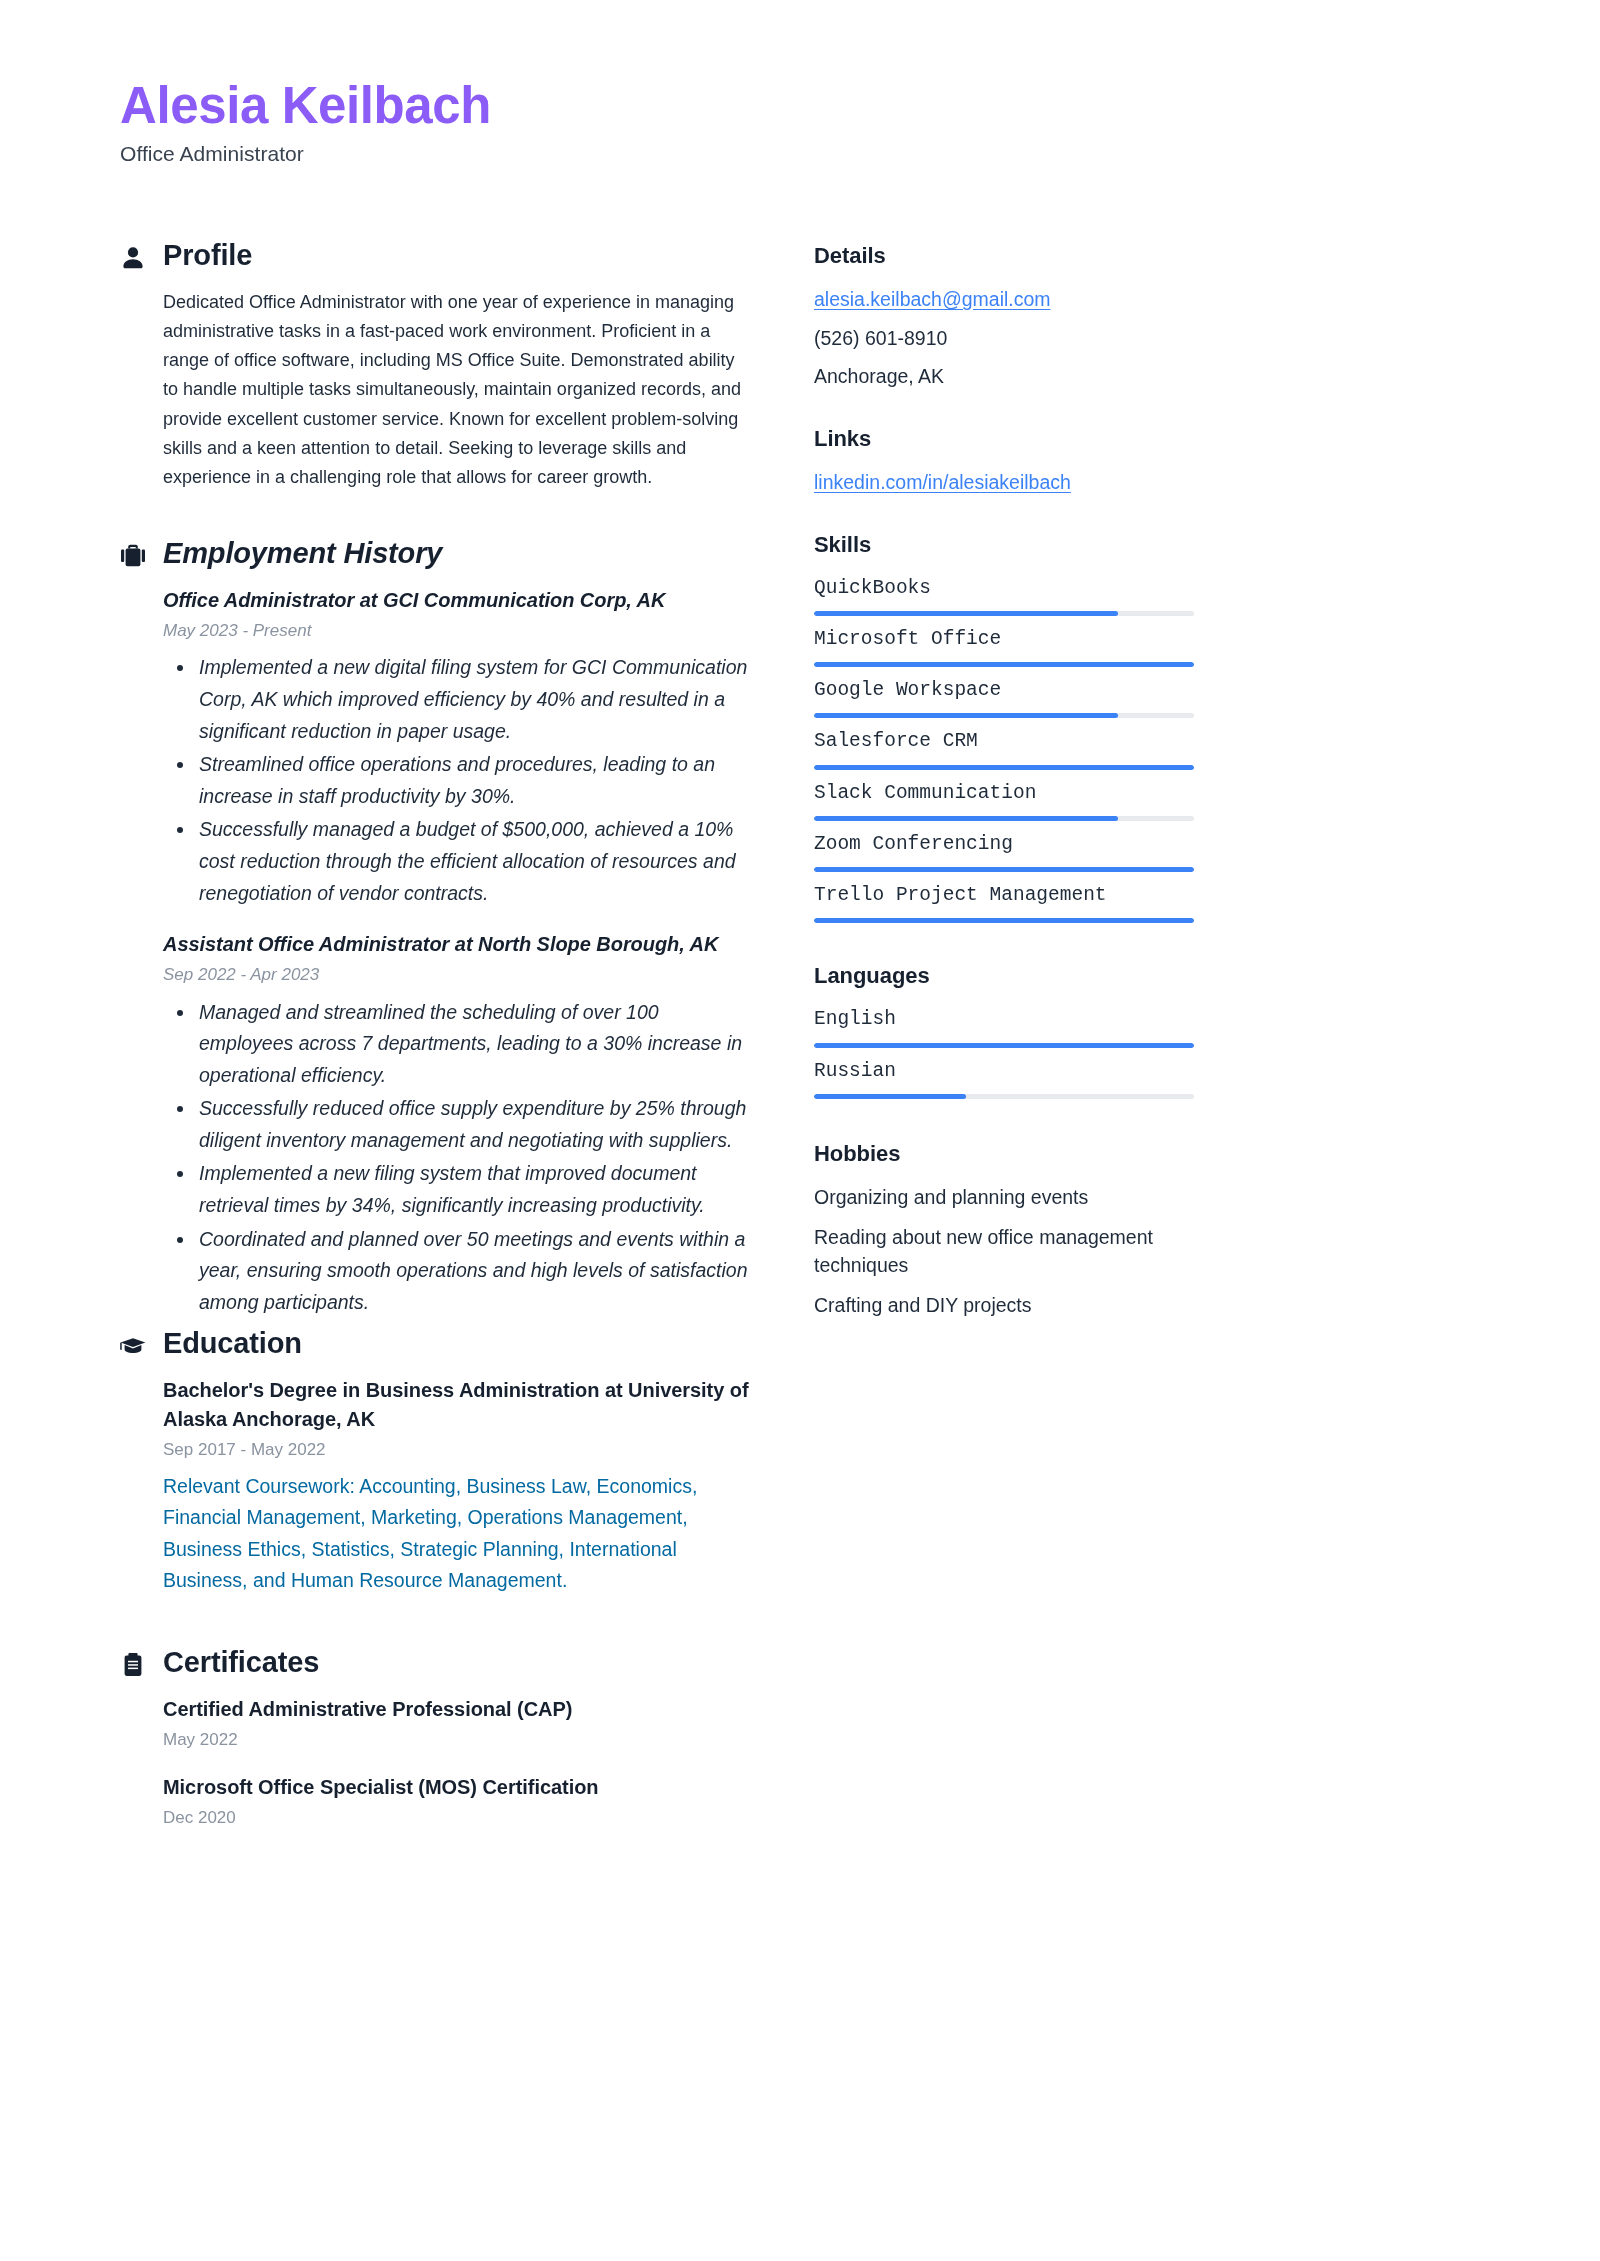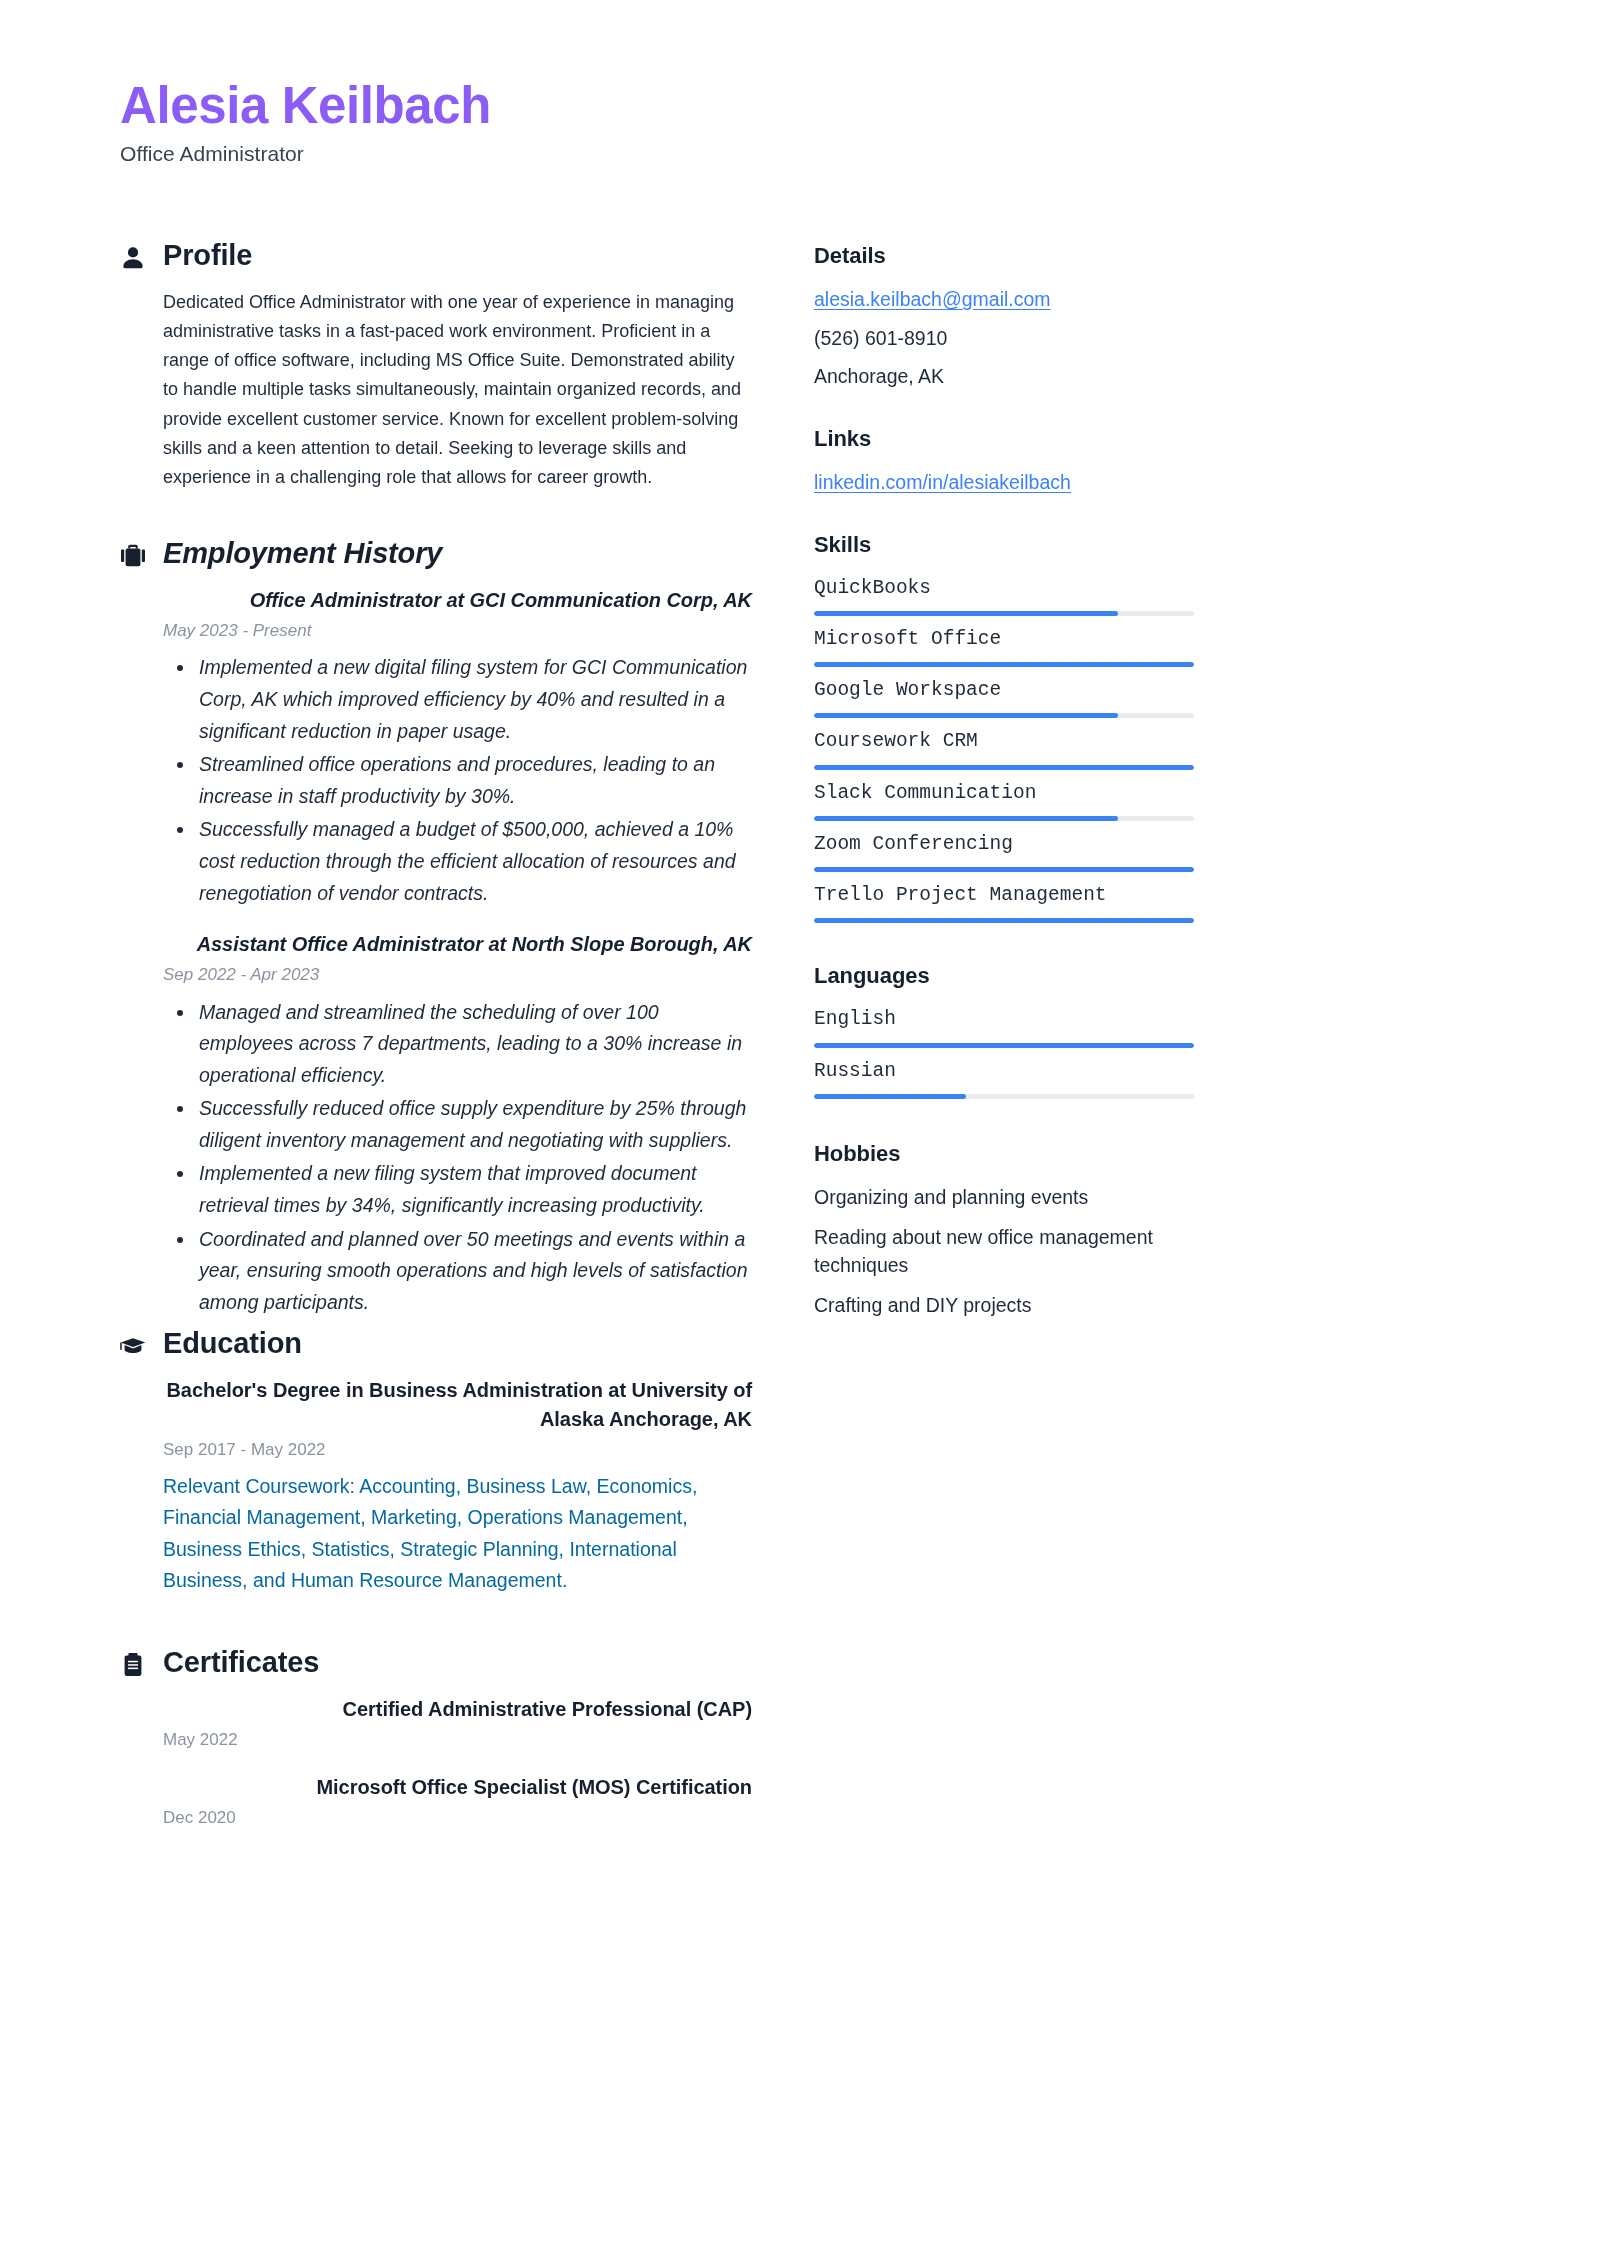--- a/index.html
+++ b/index.html
@@ -82,21 +82,20 @@
 
   
   .entry { margin-bottom: 7px; }
   .entry + .entry { margin-top: 21px; }
   .entry-title {
     font-size: 20px;
     font-weight: 700;
     color: #16202f;
     line-height: 1.45;
     letter-spacing: -0.05px;
-    text-align: right;
   }
   .entry-date {
     font-size: 17px;
     color: #8a93a0;
     margin-top: 3px;
     line-height: 1.5;
   }
   .entry-desc {
     font-size: 19.5px;
     line-height: 1.62;
@@ -326,21 +325,21 @@
             <div class="rating-fill" style="width: 100%; background: rgb(59, 130, 246);"></div>
           </div>
         </div>
         <div class="rating-item">
           <div class="rating-label">Google Workspace</div>
           <div class="rating-track">
             <div class="rating-fill" style="width: 80%; background: rgb(59, 130, 246);"></div>
           </div>
         </div>
         <div class="rating-item">
-          <div class="rating-label">Coursework CRM</div>
+          <div class="rating-label">Salesforce CRM</div>
           <div class="rating-track">
             <div class="rating-fill" style="width: 100%; background: rgb(59, 130, 246);"></div>
           </div>
         </div>
         <div class="rating-item">
           <div class="rating-label">Slack Communication</div>
           <div class="rating-track">
             <div class="rating-fill" style="width: 80%; background: rgb(59, 130, 246);"></div>
           </div>
         </div>

